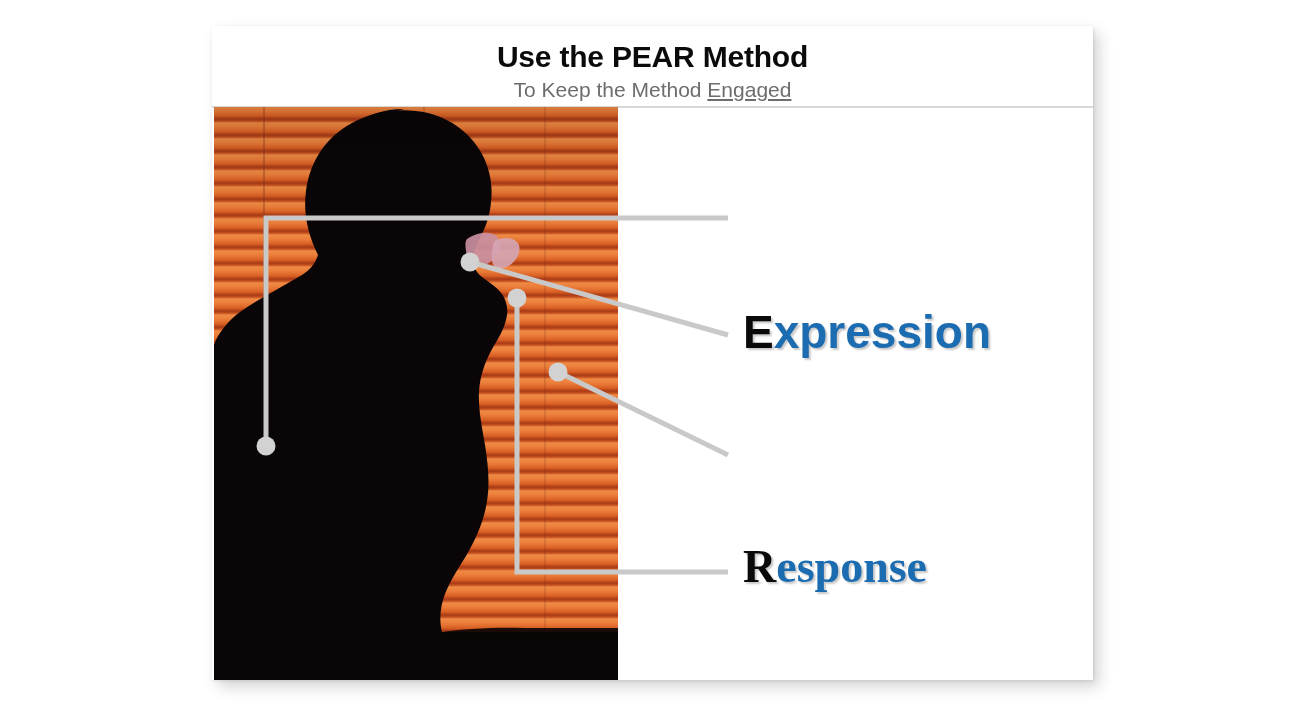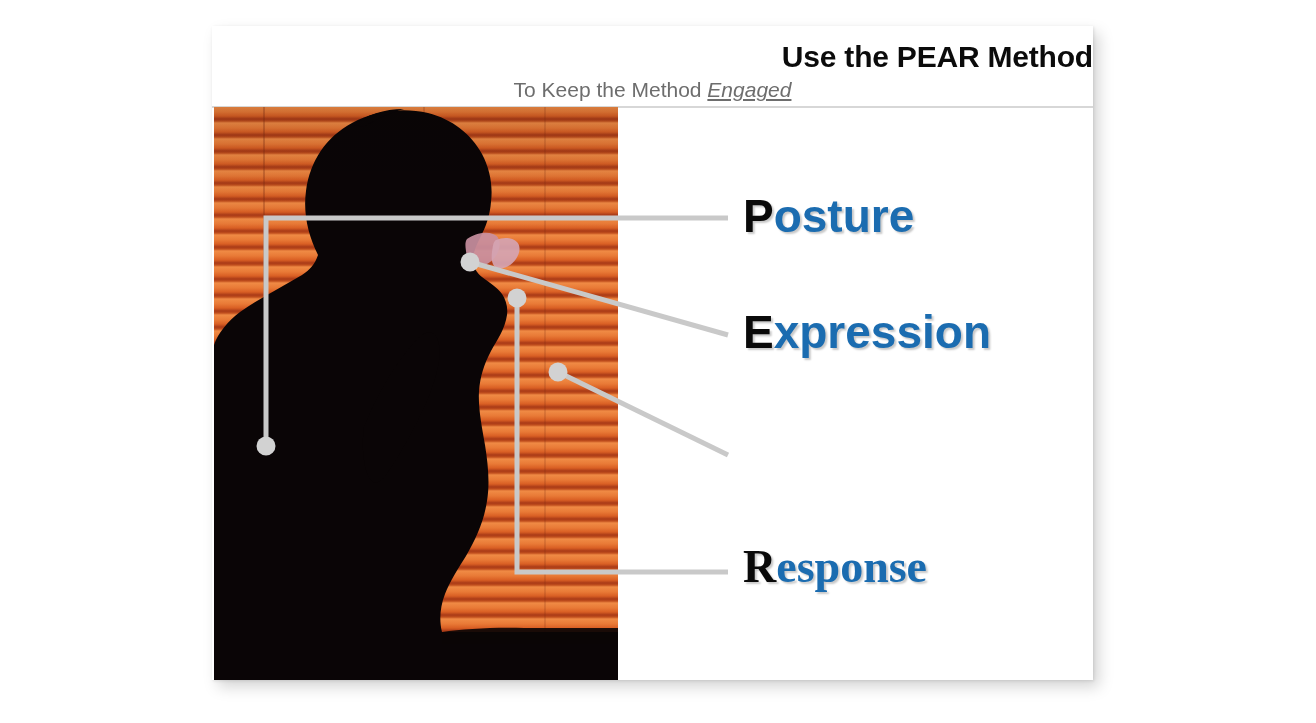--- a/index.html
+++ b/index.html
@@ -39,34 +39,32 @@
     text-align: center;
   }
   #slide-title {
     margin: 0;
     padding-top: 13px;
     font-size: 30px;
     font-weight: bold;
     color: #0b0b0b;
     letter-spacing: -0.2px;
     line-height: 1.18;
-    text-align: right;
   }
   #slide-subtitle {
     margin: 0;
     padding-top: 3px;
     font-size: 21px;
     font-weight: normal;
     color: #6d6d6d;
     line-height: 1.2;
   }
   #subtitle-emphasis {
     text-decoration: underline;
     text-underline-offset: 2px;
-    font-style: italic;
   }
   #header-divider {
     position: absolute;
     left: 0;
     top: 80px;
     width: 881px;
     height: 2px;
     background: #d7d7d7;
   }
 
@@ -256,23 +254,20 @@
       <line x1="346" y1="346" x2="516" y2="429"></line>
     </g>
     <g fill="#d2d2d2">
       <circle cx="54" cy="420" r="9.5"></circle>
       <circle cx="258" cy="236" r="9.5"></circle>
       <circle cx="346" cy="346" r="9.5"></circle>
       <circle cx="305" cy="272" r="9.5"></circle>
     </g>
   </svg>
 
-  <div class="pear-label" id="label-posture">
-    <span class="initial">P</span><span class="rest">osture</span>
-  </div>
 
   <div class="pear-label" id="label-expression">
     <span class="initial">E</span><span class="rest">xpression</span>
   </div>
 
 
   <div class="pear-label" id="label-response">
     <span class="initial">R</span><span class="rest">esponse</span>
   </div>
 

